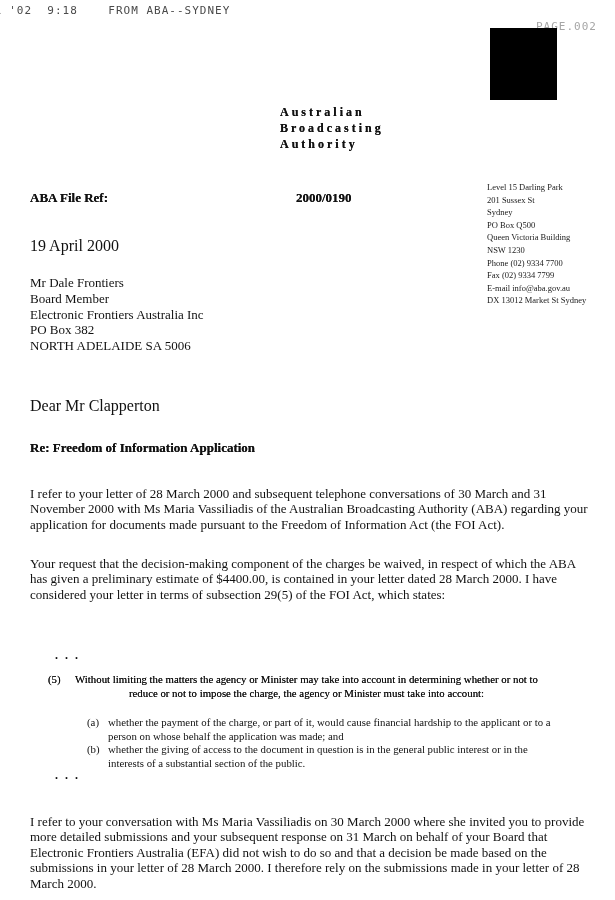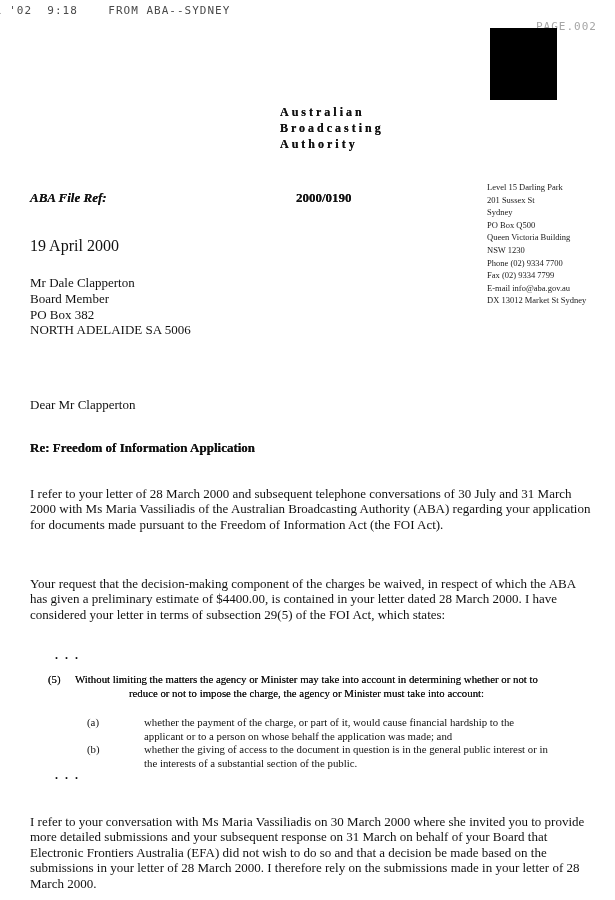--- a/index.html
+++ b/index.html
@@ -42,52 +42,52 @@
     letter-spacing: 3px;
   }
   .lh-address {
     position: absolute; left: 487px; top: 153px; width: 126px;
     font-size: 8.5px; line-height: 12.6px; color: #1a1a1a;
     white-space: nowrap;
     margin-top: 28px;
   }
 
   
-  .ref-label { position: absolute; left: 30px; top: 190px; font-weight: bold; font-size: 13px; font-style: italic; }
+  .ref-label { position: absolute; left: 30px; top: 190px; font-weight: bold; font-size: 13px; }
   .ref-value { position: absolute; left: 296px; top: 190px; font-weight: bold; font-size: 13px; }
   .date-line { position: absolute; left: 30px; top: 237px; font-size: 16px; }
 
   
   .recipient { position: absolute; left: 30px; top: 275px; font-size: 13px; line-height: 15.8px; }
 
-  .salutation { position: absolute; left: 30px; top: 397px; font-size: 13px; }
+  .salutation { position: absolute; left: 30px; top: 397px; font-size: 16px; }
   .subject { position: absolute; left: 30px; top: 440px; font-size: 13px; font-weight: bold; }
 
   .para { position: absolute; left: 30px; width: 562px; font-size: 13px; line-height: 15.4px; text-align: left; }
   .para1 { top: 486px; }
-  .para2 { top: 576px; }
+  .para2 { top: 556px; }
   .para3 { top: 801px; margin-top: 13px; }
 
   .ellipsis { position: absolute; left: 55px; font-size: 12px; letter-spacing: 2px; font-weight: bold; }
   .ellipsis1 { top: 648px; }
   .ellipsis2 { top: 768px; }
 
   
   .quote-sub {
     position: absolute; left: 48px; top: 673px; width: 500px;
     display: flex; font-size: 10.8px; line-height: 13.5px;
   }
   .quote-sub .q-label { width: 27px; flex: 0 0 27px; }
   .quote-sub .q-text { width: 463px; text-align: center; }
   .quote-item {
     position: absolute; left: 87px; width: 465px;
     display: flex; font-size: 10.8px; line-height: 13.5px;
   }
   .quote-item .q-label { width: 21px; flex: 0 0 21px; }
-  .quote-item .q-text { flex: 1; margin-left: 36px; }
+  .quote-item .q-text { flex: 1; }
   .quote-a { top: 716px; }
   .quote-b { top: 743px; }
 </style>
 </head>
 <body>
 
 <div class="page">
 
   <div class="fax-left">R '02  9:18    FROM ABA--SYDNEY</div>
   <div class="fax-right">PAGE.002</div>
@@ -109,30 +109,31 @@
     <div>Fax (02) 9334 7799</div>
     <div>E-mail info@aba.gov.au</div>
     <div>DX 13012 Market St Sydney</div>
   </div>
 
   <div class="ref-label scan-ink">ABA File Ref:</div>
   <div class="ref-value scan-ink">2000/0190</div>
   <div class="date-line">19 April 2000</div>
 
   <div class="recipient">
-    <div>Mr Dale Clapperton</div>
+    <div>Mr Dale Frontiers</div>
     <div>Board Member</div>
+    <div>Electronic Frontiers Australia Inc</div>
     <div>PO Box 382</div>
     <div>NORTH ADELAIDE SA 5006</div>
   </div>
 
   <div class="salutation">Dear Mr Clapperton</div>
   <div class="subject scan-ink">Re: Freedom of Information Application</div>
 
-  <div class="para para1">I refer to your letter of 28 March 2000 and subsequent telephone conversations of 30 July and 31 March 2000 with Ms Maria Vassiliadis of the Australian Broadcasting Authority (ABA) regarding your application for documents made pursuant to the Freedom of Information Act (the FOI Act).</div>
+  <div class="para para1">I refer to your letter of 28 March 2000 and subsequent telephone conversations of 30 March and 31 November 2000 with Ms Maria Vassiliadis of the Australian Broadcasting Authority (ABA) regarding your application for documents made pursuant to the Freedom of Information Act (the FOI Act).</div>
   <div class="para para2">Your request that the decision-making component of the charges be waived, in respect of which the ABA has given a preliminary estimate of $4400.00, is contained in your letter dated 28 March 2000. I have considered your letter in terms of subsection 29(5) of the FOI Act, which states:</div>
 
   <div class="ellipsis ellipsis1">. . .</div>
 
   <div class="quote-sub scan-ink">
     <div class="q-label">(5)</div>
     <div class="q-text">Without limiting the matters the agency or Minister may take into account in determining whether or not to reduce or not to impose the charge, the agency or Minister must take into account:</div>
   </div>
 
   <div class="quote-item quote-a">

